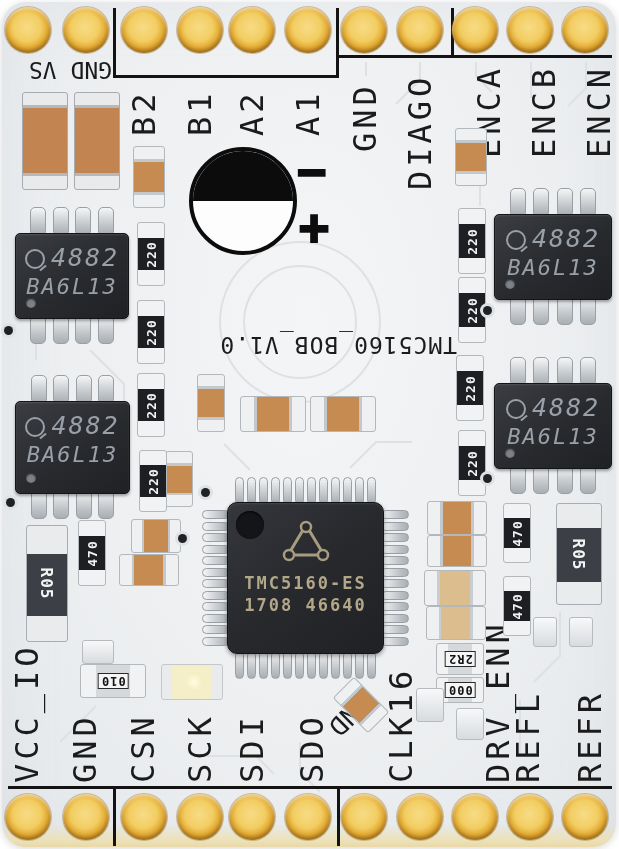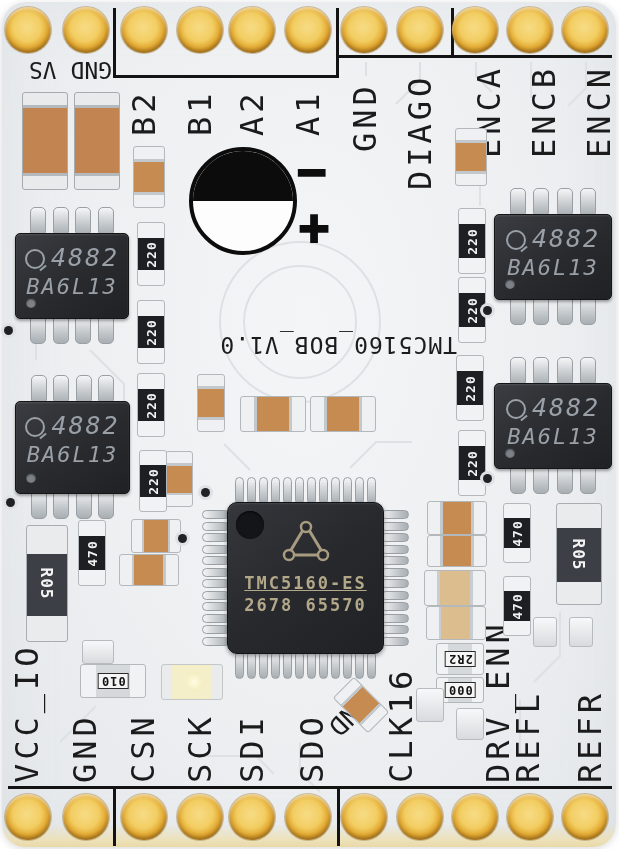--- a/index.html
+++ b/index.html
@@ -75,21 +75,21 @@
        margin-right:6px;vertical-align:middle;position:relative;}
   .aologo::after{content:"";position:absolute;right:-4px;bottom:-2px;width:8px;height:2px;
        background:#9aa0a8;transform:rotate(-40deg);}
   .qfp-body{position:absolute;z-index:4;border-radius:10px;border:1px solid #121316;
        background:linear-gradient(140deg,#35373c 0%,#27292d 50%,#1f2125 100%);
        box-shadow:inset 0 1px 2px rgba(255,255,255,.10), 0 2px 4px rgba(0,0,0,.4);}
   .pin1dot{position:absolute;width:28px;height:28px;border-radius:50%;background:#141519;
        box-shadow:inset 0 1px 2px rgba(0,0,0,.8);}
   .qline{position:absolute;left:0;width:100%;text-align:center;color:#b3a78a;font-weight:bold;
        white-space:nowrap;}
-  .ql0{top:70px;font-size:17px;letter-spacing:2px;text-decoration:underline;}
+  .ql0{top:70px;font-size:17px;letter-spacing:2px;}
   .ql1{top:92px;font-size:17px;letter-spacing:2px;}
   .ql2{top:112px;font-size:17px;letter-spacing:3px;}
   .trilogo{position:absolute;left:50%;top:16px;transform:translateX(-50%);}
 
   
   .power{position:absolute;left:189px;top:147px;width:108px;height:108px;border-radius:50%;
          border:4px solid #0c0c0c;background:#fdfdfd;z-index:6;box-sizing:border-box;overflow:hidden;}
   .power-top{position:absolute;left:0;top:0;width:100%;height:50%;background:#0c0c0c;}
   .sym{position:absolute;z-index:6;color:#0d0d0d;font-weight:bold;text-align:center;
        -webkit-text-stroke:2px #0d0d0d;}
@@ -365,16 +365,16 @@
       <div class="qpinh" style="position: absolute; left: 381px; top: 636.962px; width: 26px; height: 7px;"></div>
       <div class="qfp-body" style="position: absolute; left: 227px; top: 502px; width: 155px; height: 150px;">
         <div class="pin1dot" style="left: 8px; top: 8px;"></div>
         <svg width="48" height="44" class="trilogo">
           <path d="M24,6 L42,36 L6,36 Z" fill="none" stroke="#a89c80" stroke-width="3"></path>
           <circle cx="24" cy="8" r="5" fill="#27292d" stroke="#a89c80" stroke-width="2.5"></circle>
           <circle cx="7" cy="36" r="5" fill="#27292d" stroke="#a89c80" stroke-width="2.5"></circle>
           <circle cx="41" cy="36" r="5" fill="#27292d" stroke="#a89c80" stroke-width="2.5"></circle>
         </svg>
         <div class="qline ql0">TMC5160-ES</div>
-        <div class="qline ql1">2678 65570</div>
+        <div class="qline ql1">1708 46640</div>
       </div>
     </div>
 </div>
 
 </body></html>

